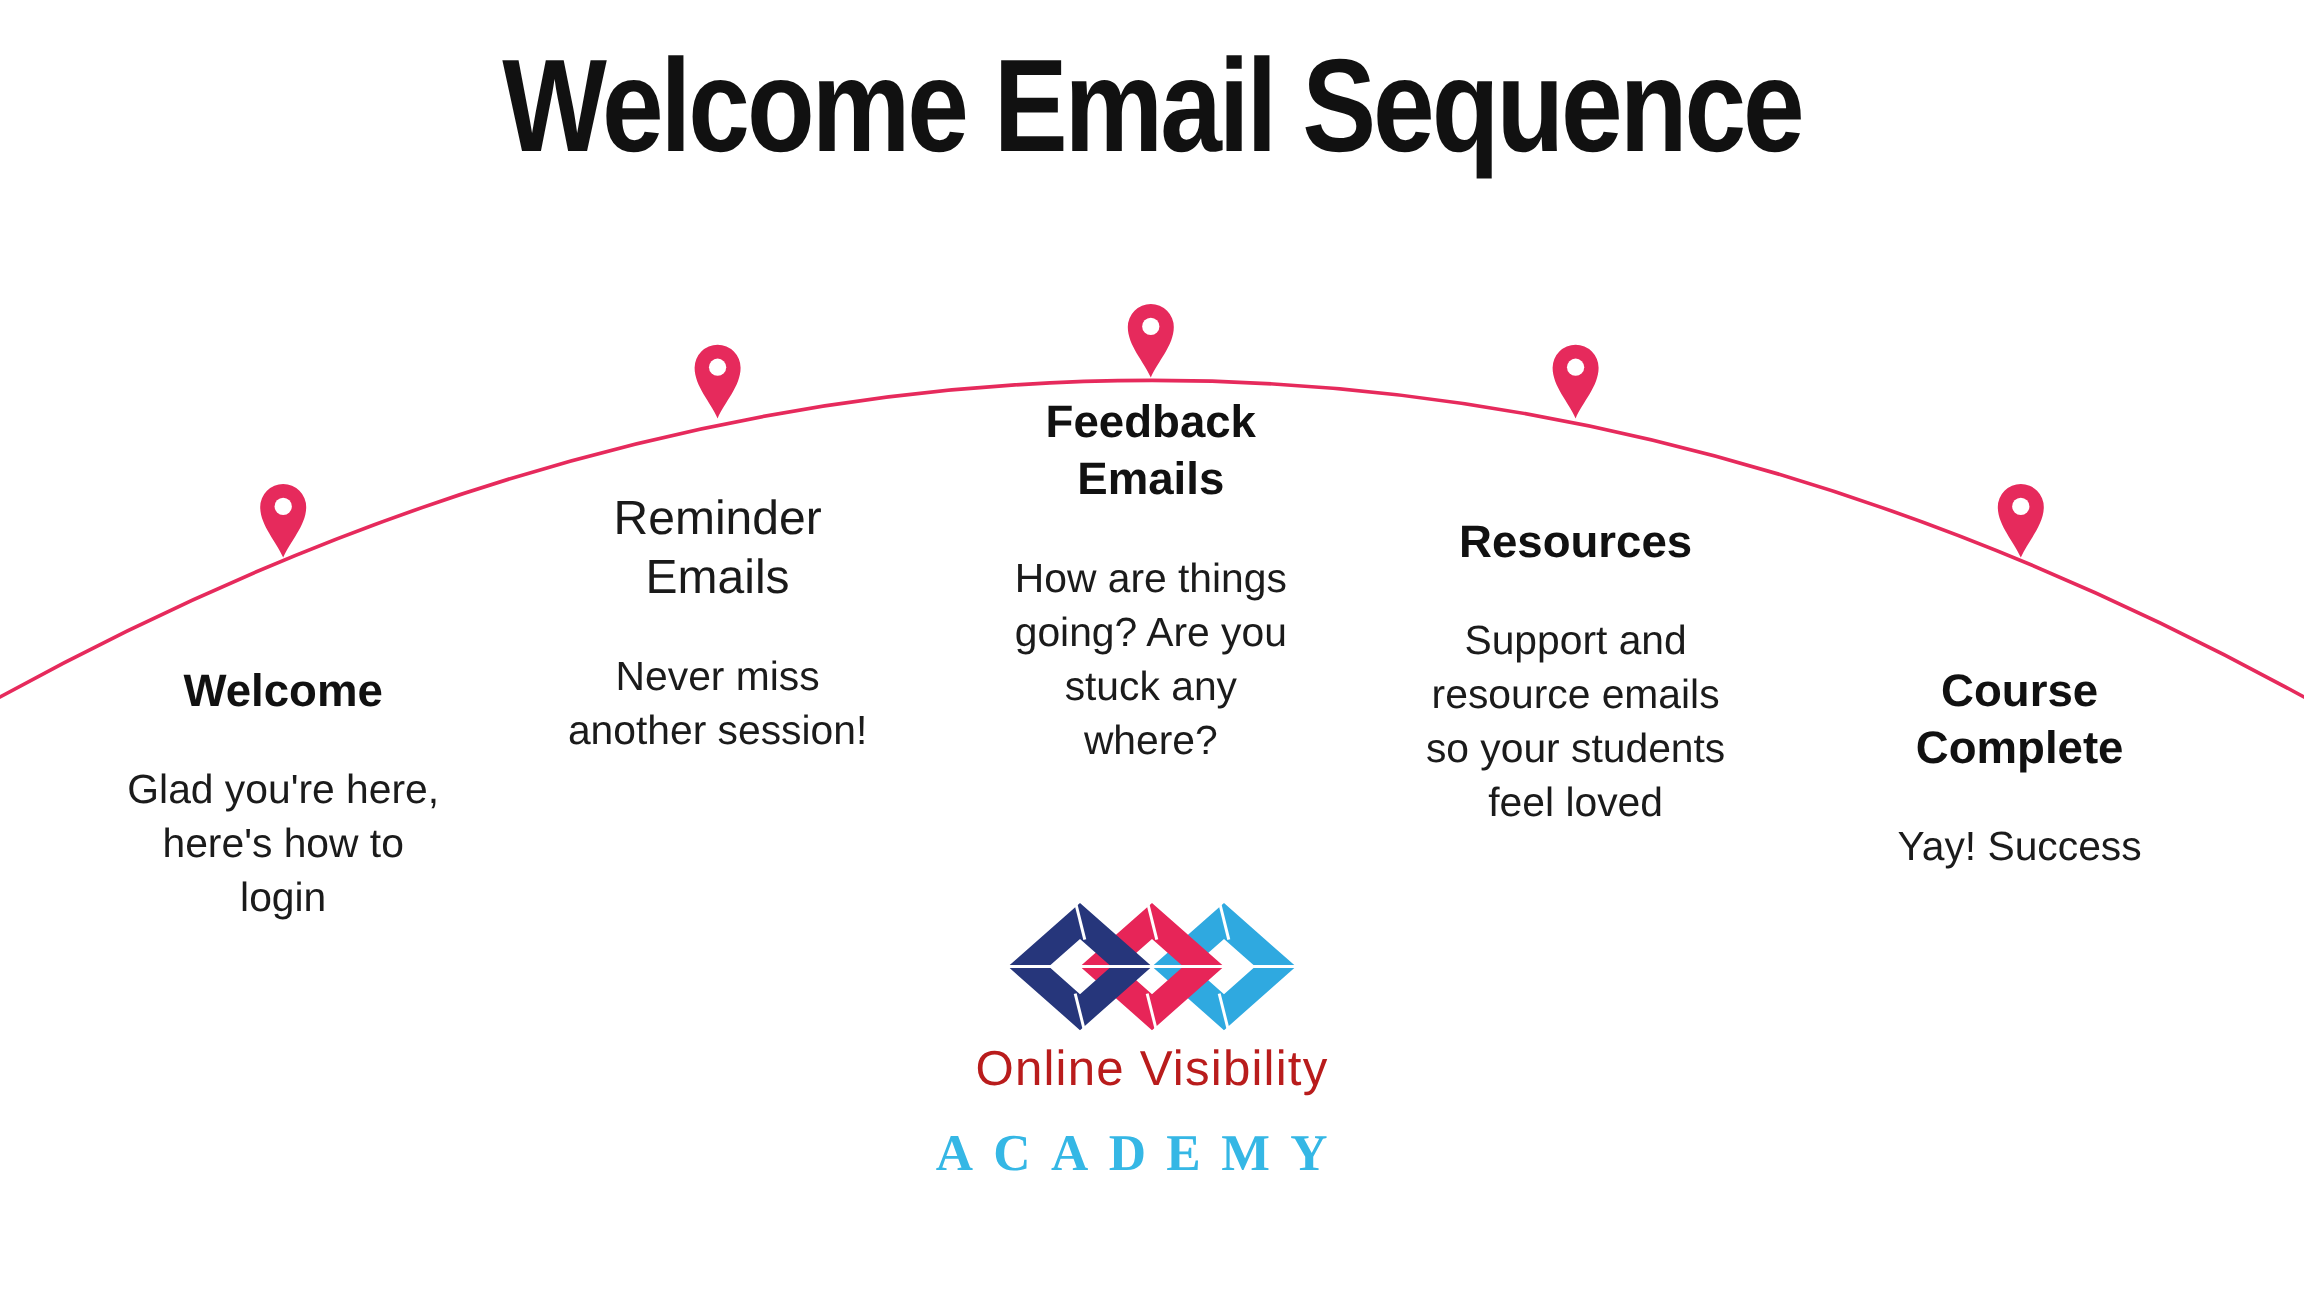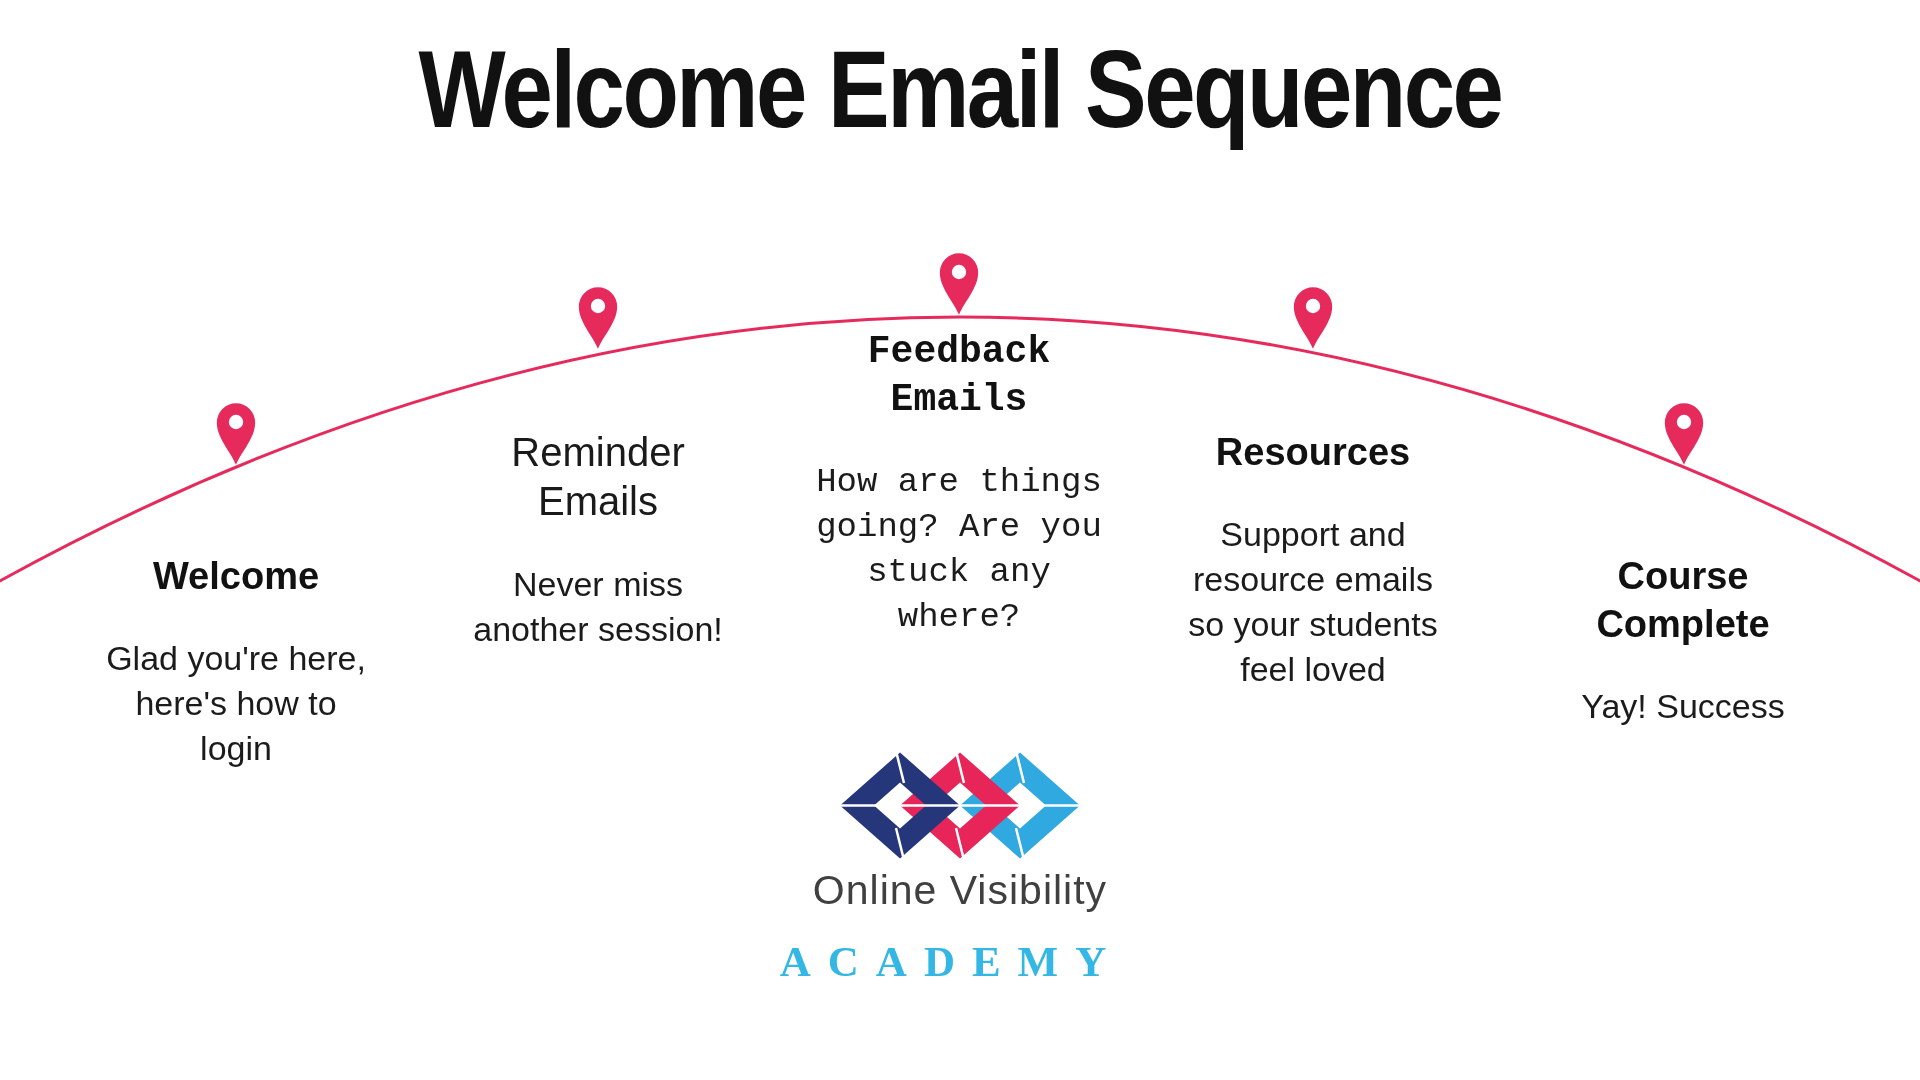--- a/index.html
+++ b/index.html
@@ -37,21 +37,21 @@
   .stage-heading.regular { font-weight: 400; font-size: 40px; line-height: 49px; color: #1a1a1a; }
   .stage-body {
     margin-top: 36px; font-size: 34px; line-height: 45px;
     white-space: pre-line; color: #1b1b1b;
   }
 
   .logo { position: absolute; left: 0; top: 752px; width: 1920px; text-align: center; }
   .logo-mark { display: block; margin: 0 auto; width: 240px; height: 107px; }
   .logo-name {
     margin-top: 8px; font-size: 41px; letter-spacing: 1px;
-    color: #404040; font-weight: 500;
+    color: #b91c1c; font-weight: 500;
   }
   .logo-academy {
     margin-top: 23px; font-family: "Liberation Serif", "DejaVu Serif", serif;
     font-size: 43px; font-weight: 700; letter-spacing: 17px; text-indent: -17px;
     color: #35b7e5;
   }
 </style>
 </head>
 <body>
 
@@ -84,28 +84,28 @@
     <circle cx="24" cy="21.5" r="7.5" fill="#ffffff"></circle>
   </svg>
 
   <div class="stage" style="left:66px; top:552px;text-align:center;">
     <div class="stage-heading">Welcome</div>
     <div class="stage-body">Glad you're here,
 here's how to
 login</div>
   </div>
 
-  <div class="stage" style="left:428px; top:408px;margin-top:20px;">
+  <div class="stage" style="left:428px; top:408px;">
     <div class="stage-heading regular">Reminder
 Emails</div>
     <div class="stage-body">Never miss
 another session!</div>
   </div>
 
-  <div class="stage" style="left:789px; top:328px;font-family:Liberation Mono, monospace;">
+  <div class="stage" style="left:789px; top:328px;">
     <div class="stage-heading">Feedback
 Emails</div>
     <div class="stage-body">How are things
 going? Are you
 stuck any
 where?</div>
   </div>
 
   <div class="stage" style="left:1143px; top:428px;">
     <div class="stage-heading">Resources</div>

